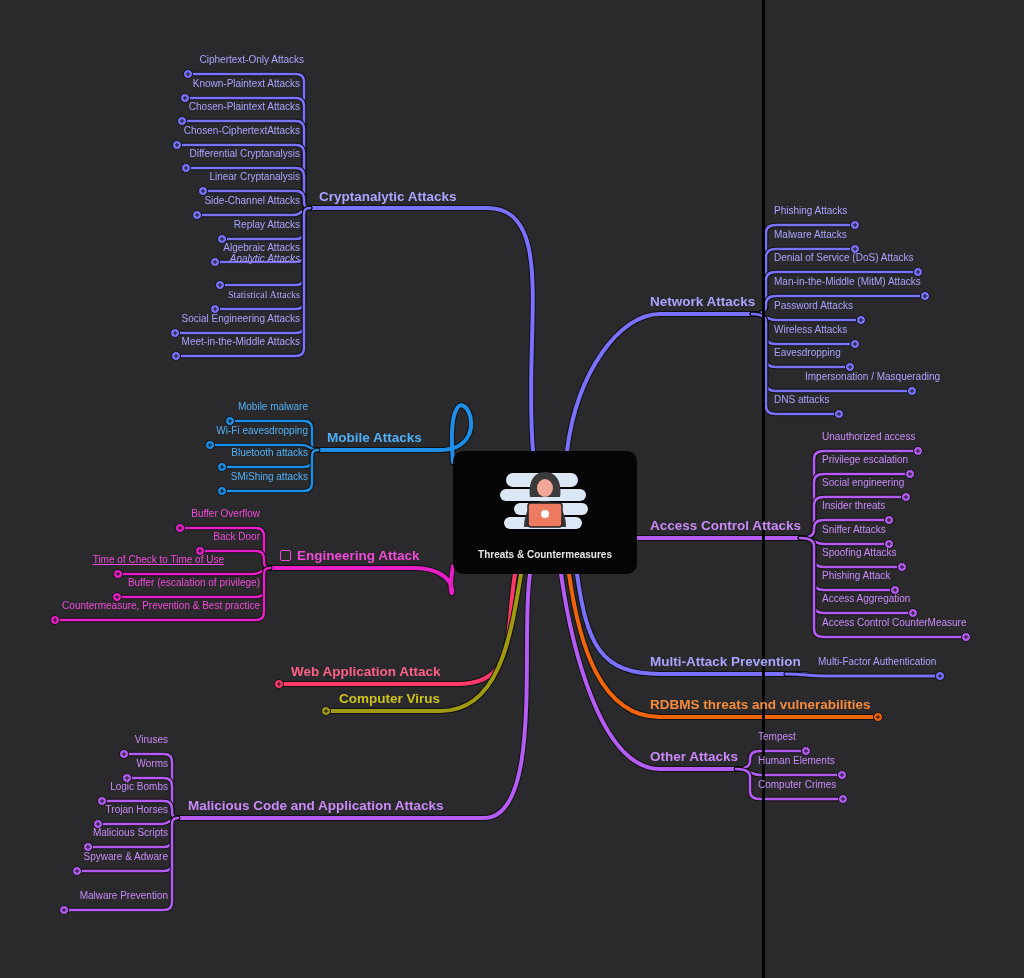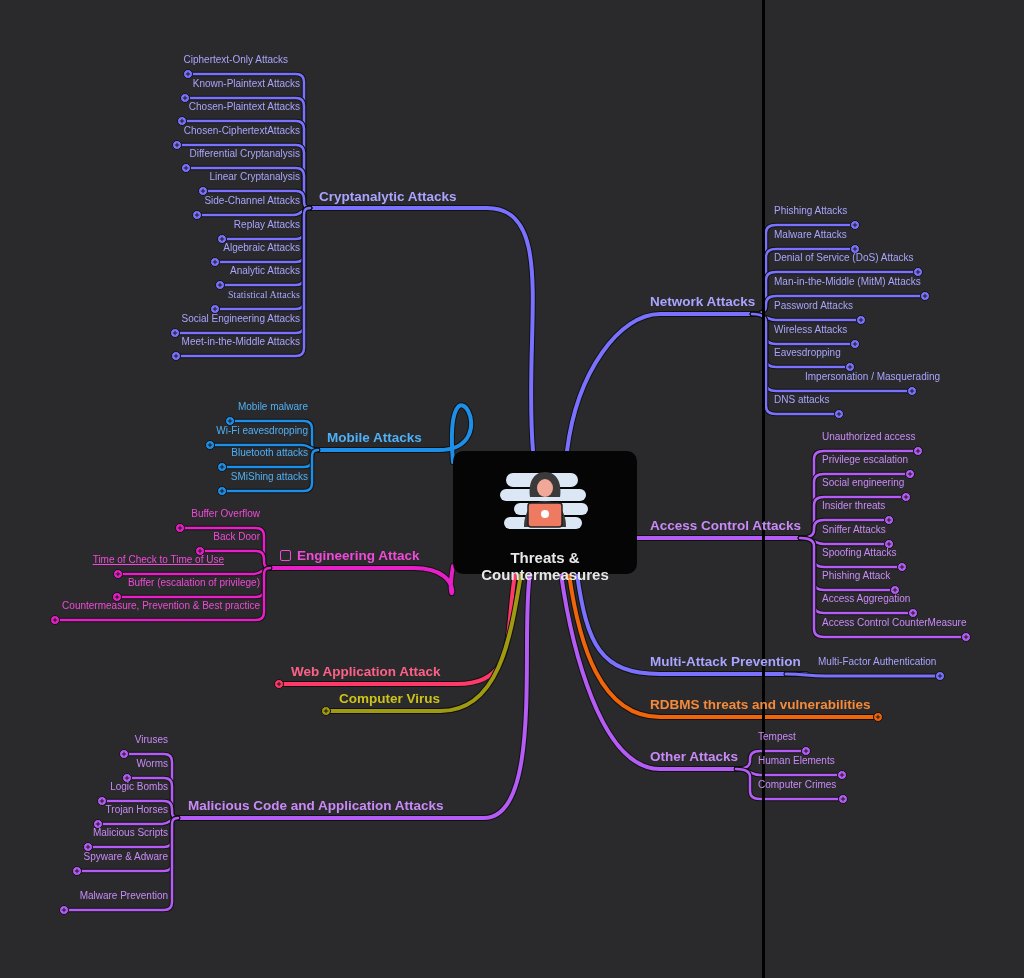--- a/index.html
+++ b/index.html
@@ -6,21 +6,21 @@
   body { width: 1024px; height: 978px; position: relative; overflow: hidden;
          font-family: "Liberation Sans", sans-serif; }
   #canvas { position: absolute; left: 0; top: 0; width: 1024px; height: 978px; }
   .vline { position: absolute; left: 762px; top: 0; width: 3px; height: 978px; background: #000; }
   .lbl { position: absolute; white-space: nowrap; font-size: 10px; line-height: 12px; }
   .lbl.right { text-align: right; }
   .main-lbl { position: absolute; white-space: nowrap; font-size: 13.5px; font-weight: bold; line-height: 16px; }
   .center-node { position: absolute; left: 453px; top: 451px; width: 184px; height: 123px;
                  background: #050505; border-radius: 10px; }
   .center-title { position: absolute; left: 0; right: 0; top: 98px; text-align: center;
-                  color: #e8e8e8; font-size: 15px; font-weight: bold; }
+                  color: #e8e8e8; font-size: 10px; font-weight: bold; }
   .center-img { position: absolute; left: 47px; top: 18px; width: 90px; height: 64px; }
   .note-icon { display: inline-block; width: 9px; height: 9px; border: 1.5px solid currentColor;
                border-radius: 2px; margin-right: 6px; vertical-align: -1px; }
 </style>
 </head>
 <body>
 
 <svg id="canvas" xmlns="http://www.w3.org/2000/svg" width="1024" height="978">
     <path d="M533 451 C523 331 557.1 208 487.1 208 L310 208" fill="none" stroke="#111" stroke-width="6" stroke-linecap="round"></path>
     <path d="M533 451 C523 331 557.1 208 487.1 208 L310 208" fill="none" stroke="#7a72ff" stroke-width="4" stroke-linecap="round"></path>
@@ -360,30 +360,30 @@
     <path d="M178 818 C172 818 172 822 172 826 L172 902 Q172 910 164 910 L64 910" fill="none" stroke="#b45cf5" stroke-width="2.5" stroke-linecap="round"></path>
     <g>
       <circle cx="64" cy="910" r="4.5" fill="#b45cf5" stroke="#111" stroke-width="1"></circle>
       <path d="M61.8 910 H66.2 M64 907.8 V912.2" stroke="#1a1a1a" stroke-width="1"></path>
     </g>
   </svg>
 <div class="vline"></div>
 
 <div id="labels">
     <div class="main-lbl" style="left: 319px; top: 189px; color: rgb(169, 164, 255);"><span>Cryptanalytic Attacks</span></div>
-    <div class="lbl right" style="color: rgb(169, 164, 255); top: 54px; right: 736px;">Ciphertext-Only Attacks</div>
+    <div class="lbl right" style="color: rgb(169, 164, 255); top: 54px; right: 720px;">Ciphertext-Only Attacks</div>
     <div class="lbl right" style="color: rgb(169, 164, 255); top: 78px; right: 724px;">Known-Plaintext Attacks</div>
     <div class="lbl right" style="color: rgb(169, 164, 255); top: 101px; right: 724px;">Chosen-Plaintext Attacks</div>
     <div class="lbl right" style="color: rgb(169, 164, 255); top: 125px; right: 724px; padding-left: 42px;">Chosen-CiphertextAttacks</div>
     <div class="lbl right" style="color: rgb(169, 164, 255); top: 148px; right: 724px;">Differential Cryptanalysis</div>
     <div class="lbl right" style="color: rgb(169, 164, 255); top: 171px; right: 724px;">Linear Cryptanalysis</div>
     <div class="lbl right" style="color: rgb(169, 164, 255); top: 195px; right: 724px;">Side-Channel Attacks</div>
     <div class="lbl right" style="color: rgb(169, 164, 255); top: 219px; right: 724px;">Replay Attacks</div>
     <div class="lbl right" style="color: rgb(169, 164, 255); top: 242px; right: 724px;">Algebraic Attacks</div>
-    <div class="lbl right" style="color: rgb(169, 164, 255); top: 265px; right: 724px;">Analytic Attacks</div>
+    <div class="lbl right" style="color: rgb(169, 164, 255); top: 253px; right: 724px; font-style: italic;">Analytic Attacks</div>
     <div class="lbl right" style="color: rgb(169, 164, 255); top: 289px; right: 724px; font-family: Liberation Serif, serif;">Statistical Attacks</div>
     <div class="lbl right" style="color: rgb(169, 164, 255); top: 313px; right: 724px;">Social Engineering Attacks</div>
     <div class="lbl right" style="color: rgb(169, 164, 255); top: 336px; right: 724px;">Meet-in-the-Middle Attacks</div>
     <div class="main-lbl" style="left: 650px; top: 294px; color: rgb(169, 164, 255);"><span>Network Attacks</span></div>
     <div class="lbl" style="color: rgb(169, 164, 255); top: 205px; left: 774px;">Phishing Attacks</div>
     <div class="lbl" style="color: rgb(169, 164, 255); top: 229px; left: 774px;">Malware Attacks</div>
     <div class="lbl" style="color: rgb(169, 164, 255); top: 252px; left: 774px;">Denial of Service (DoS) Attacks</div>
     <div class="lbl" style="color: rgb(169, 164, 255); top: 276px; left: 774px;">Man-in-the-Middle (MitM) Attacks</div>
     <div class="lbl" style="color: rgb(169, 164, 255); top: 300px; left: 774px;">Password Attacks</div>
     <div class="lbl" style="color: rgb(169, 164, 255); top: 324px; left: 774px;">Wireless Attacks</div>

